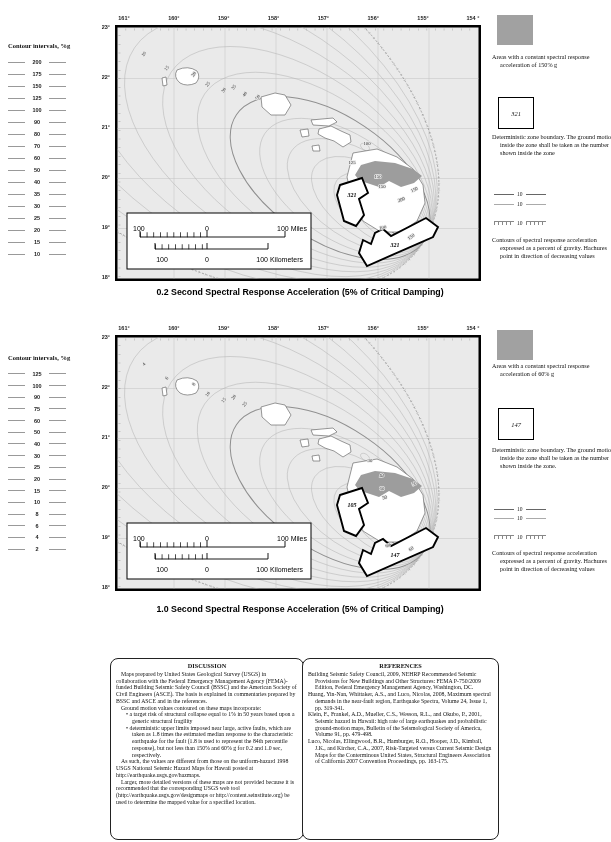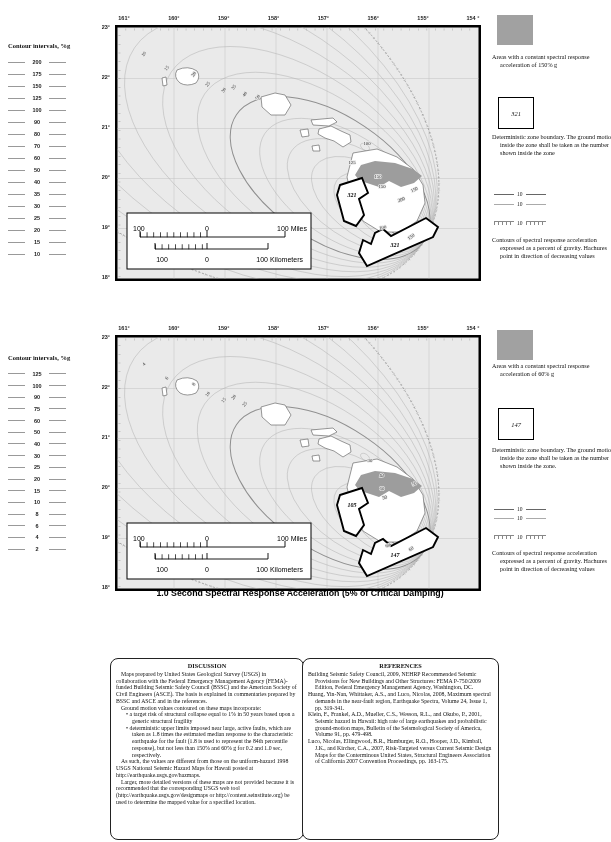--- a/index.html
+++ b/index.html
@@ -273,20 +273,21 @@
       <line class="ruler" x1="40" y1="218" x2="40" y2="224"></line>
         <line class="ruler" x1="92" y1="218" x2="92" y2="224"></line>
       <line class="ruler" x1="153" y1="218" x2="153" y2="224"></line>
       <line class="ruler-ticks" x1="40" y1="221.8" x2="92" y2="221.8"></line>
       <text class="sct sc-m" x="47" y="237">100</text>
       <text class="sct sc-m" x="92" y="237">0</text>
       <text class="sct sc-e" x="188" y="237">100 Kilometers</text>
     </g>
   </svg>
 
+  <div class="map-title" style="top:287px">0.2 Second Spectral Response Acceleration (5% of Critical Damping)</div>
 
   <div>
     <div class="swatch" style="left:497px;top:15px"></div>
     <div class="lgt" style="left:492px;top:53px">Areas with a constant spectral response acceleration of 150% g</div>
     <div class="zbox" style="left:498px;top:97px">
       <span class="znum">321</span>
     </div>
     <div class="lgt" style="left:492px;top:133px">Deterministic zone boundary.  The ground motion inside the zone shall be taken as the number shown inside the zone</div>
     <div class="lgrow" style="left:494px;top:191px">
       <span class="lgl d"></span>
@@ -500,21 +501,21 @@
       <line class="ruler" x1="40" y1="218" x2="40" y2="224"></line>
         <line class="ruler" x1="92" y1="218" x2="92" y2="224"></line>
       <line class="ruler" x1="153" y1="218" x2="153" y2="224"></line>
       <line class="ruler-ticks" x1="40" y1="221.8" x2="92" y2="221.8"></line>
       <text class="sct sc-m" x="47" y="237">100</text>
       <text class="sct sc-m" x="92" y="237">0</text>
       <text class="sct sc-e" x="188" y="237">100 Kilometers</text>
     </g>
   </svg>
 
-  <div class="map-title" style="top:588px">1.0 Second Spectral Response Acceleration (5% of Critical Damping)</div>
+  <div class="map-title" style="top:604px">1.0 Second Spectral Response Acceleration (5% of Critical Damping)</div>
 
   <div>
     <div class="swatch" style="left:497px;top:330px"></div>
     <div class="lgt" style="left:492px;top:362px">Areas with a constant spectral response acceleration of 60% g</div>
     <div class="zbox" style="left:498px;top:408px">
       <span class="znum">147</span>
     </div>
     <div class="lgt" style="left:492px;top:446px">Deterministic zone boundary.  The ground motion inside the zone shall be taken as the number shown inside the zone.</div>
     <div class="lgrow" style="left:494px;top:506px">
       <span class="lgl d"></span>

